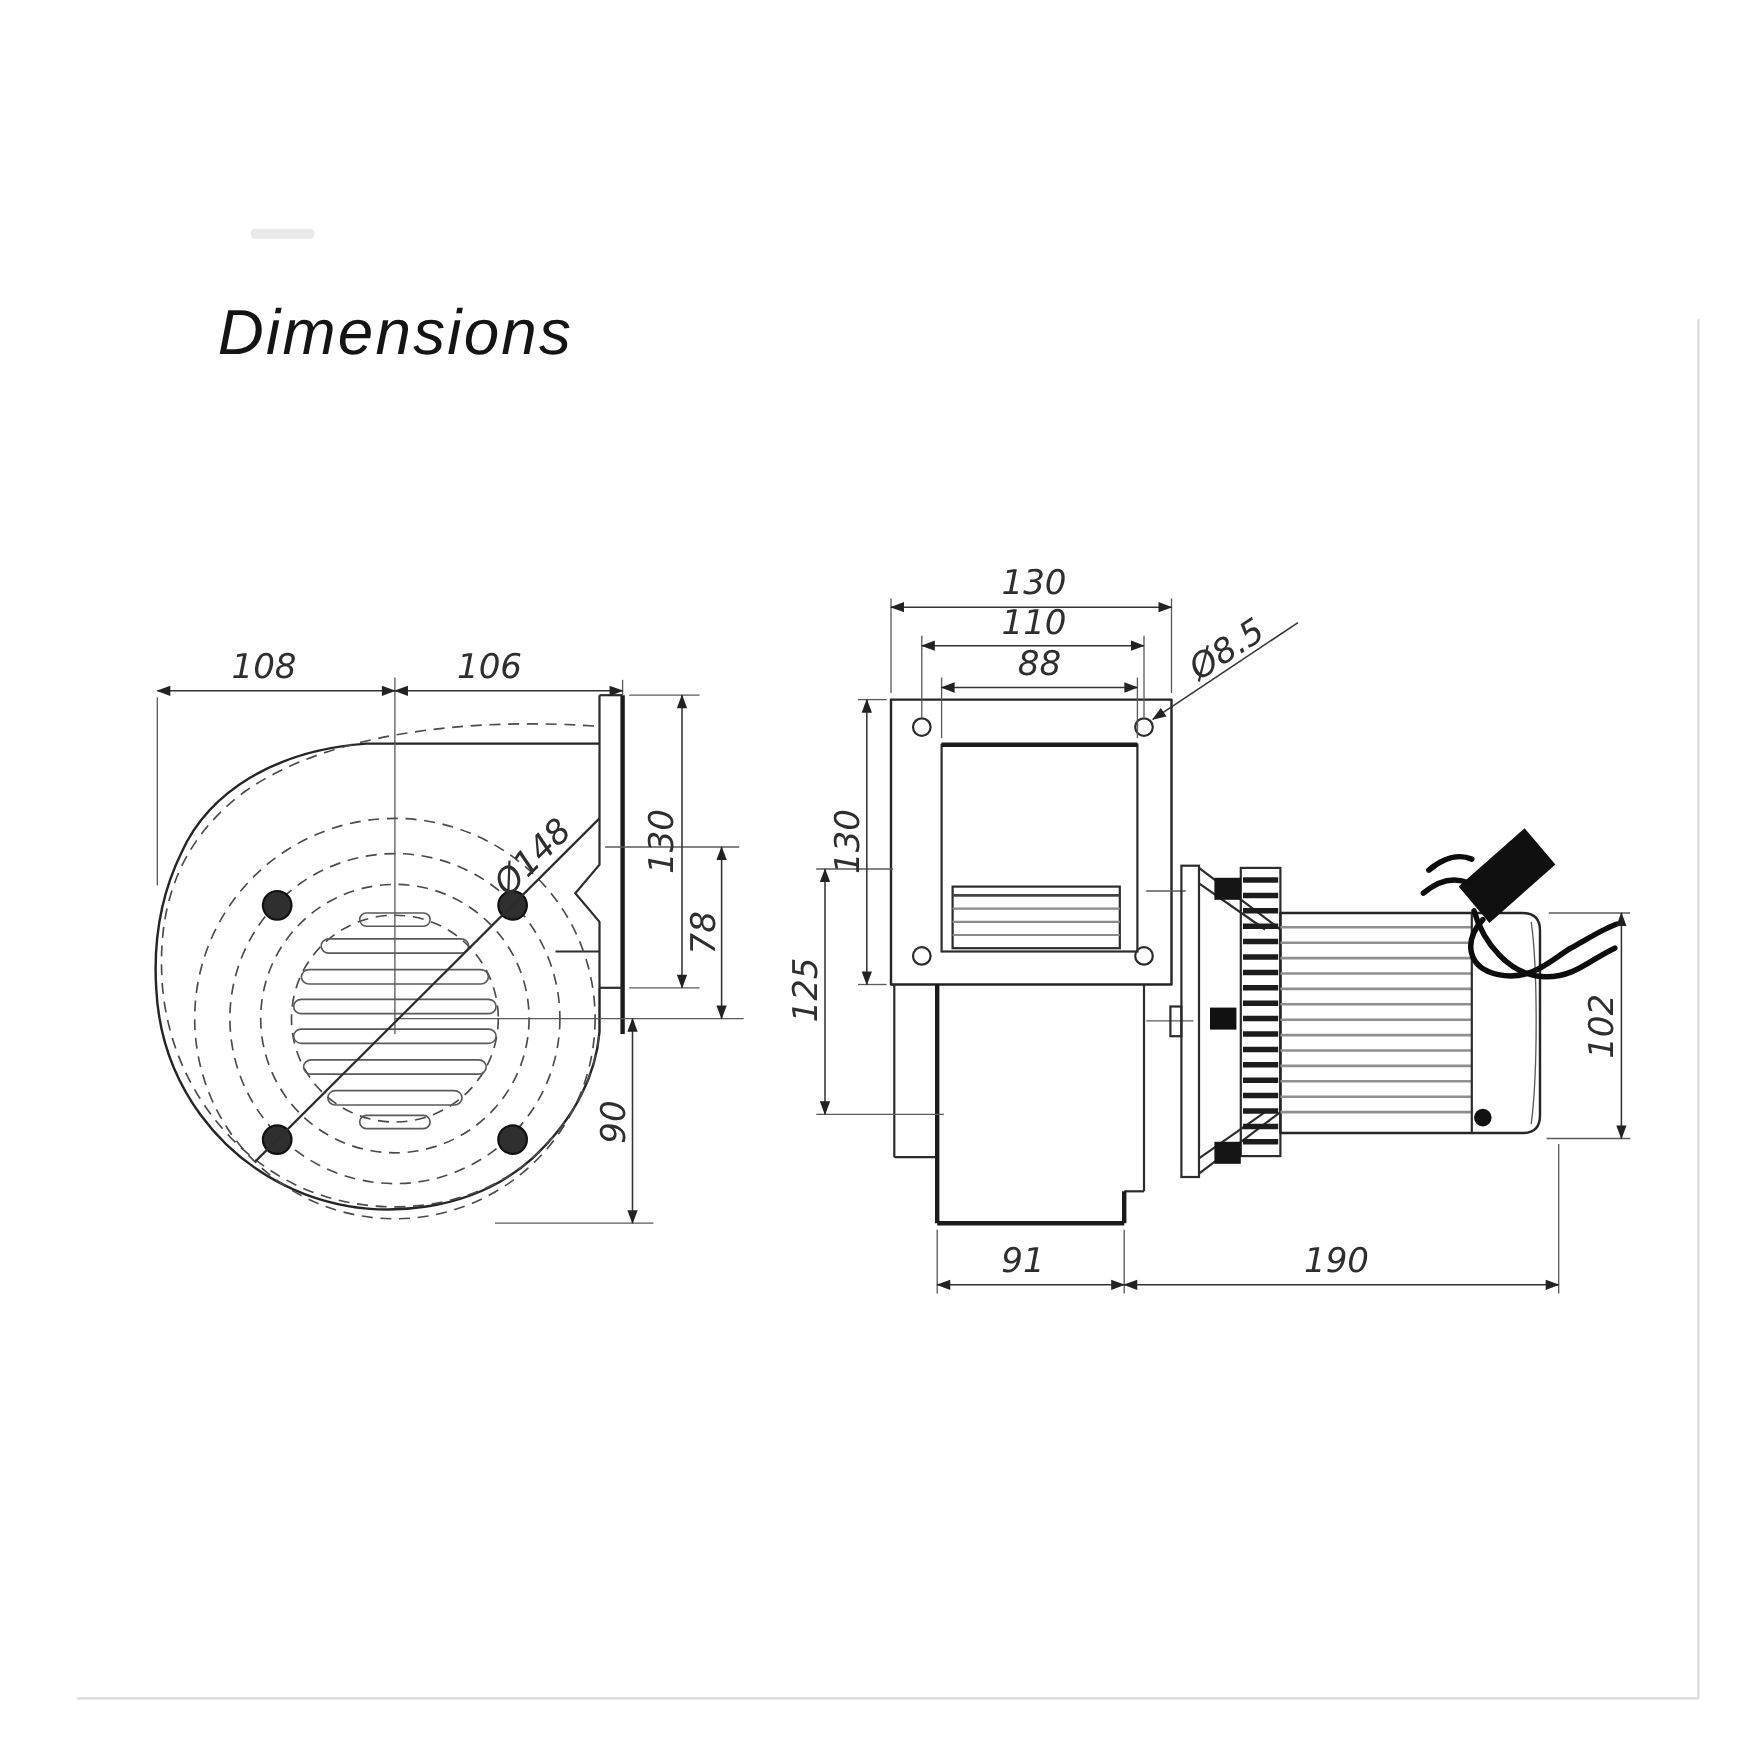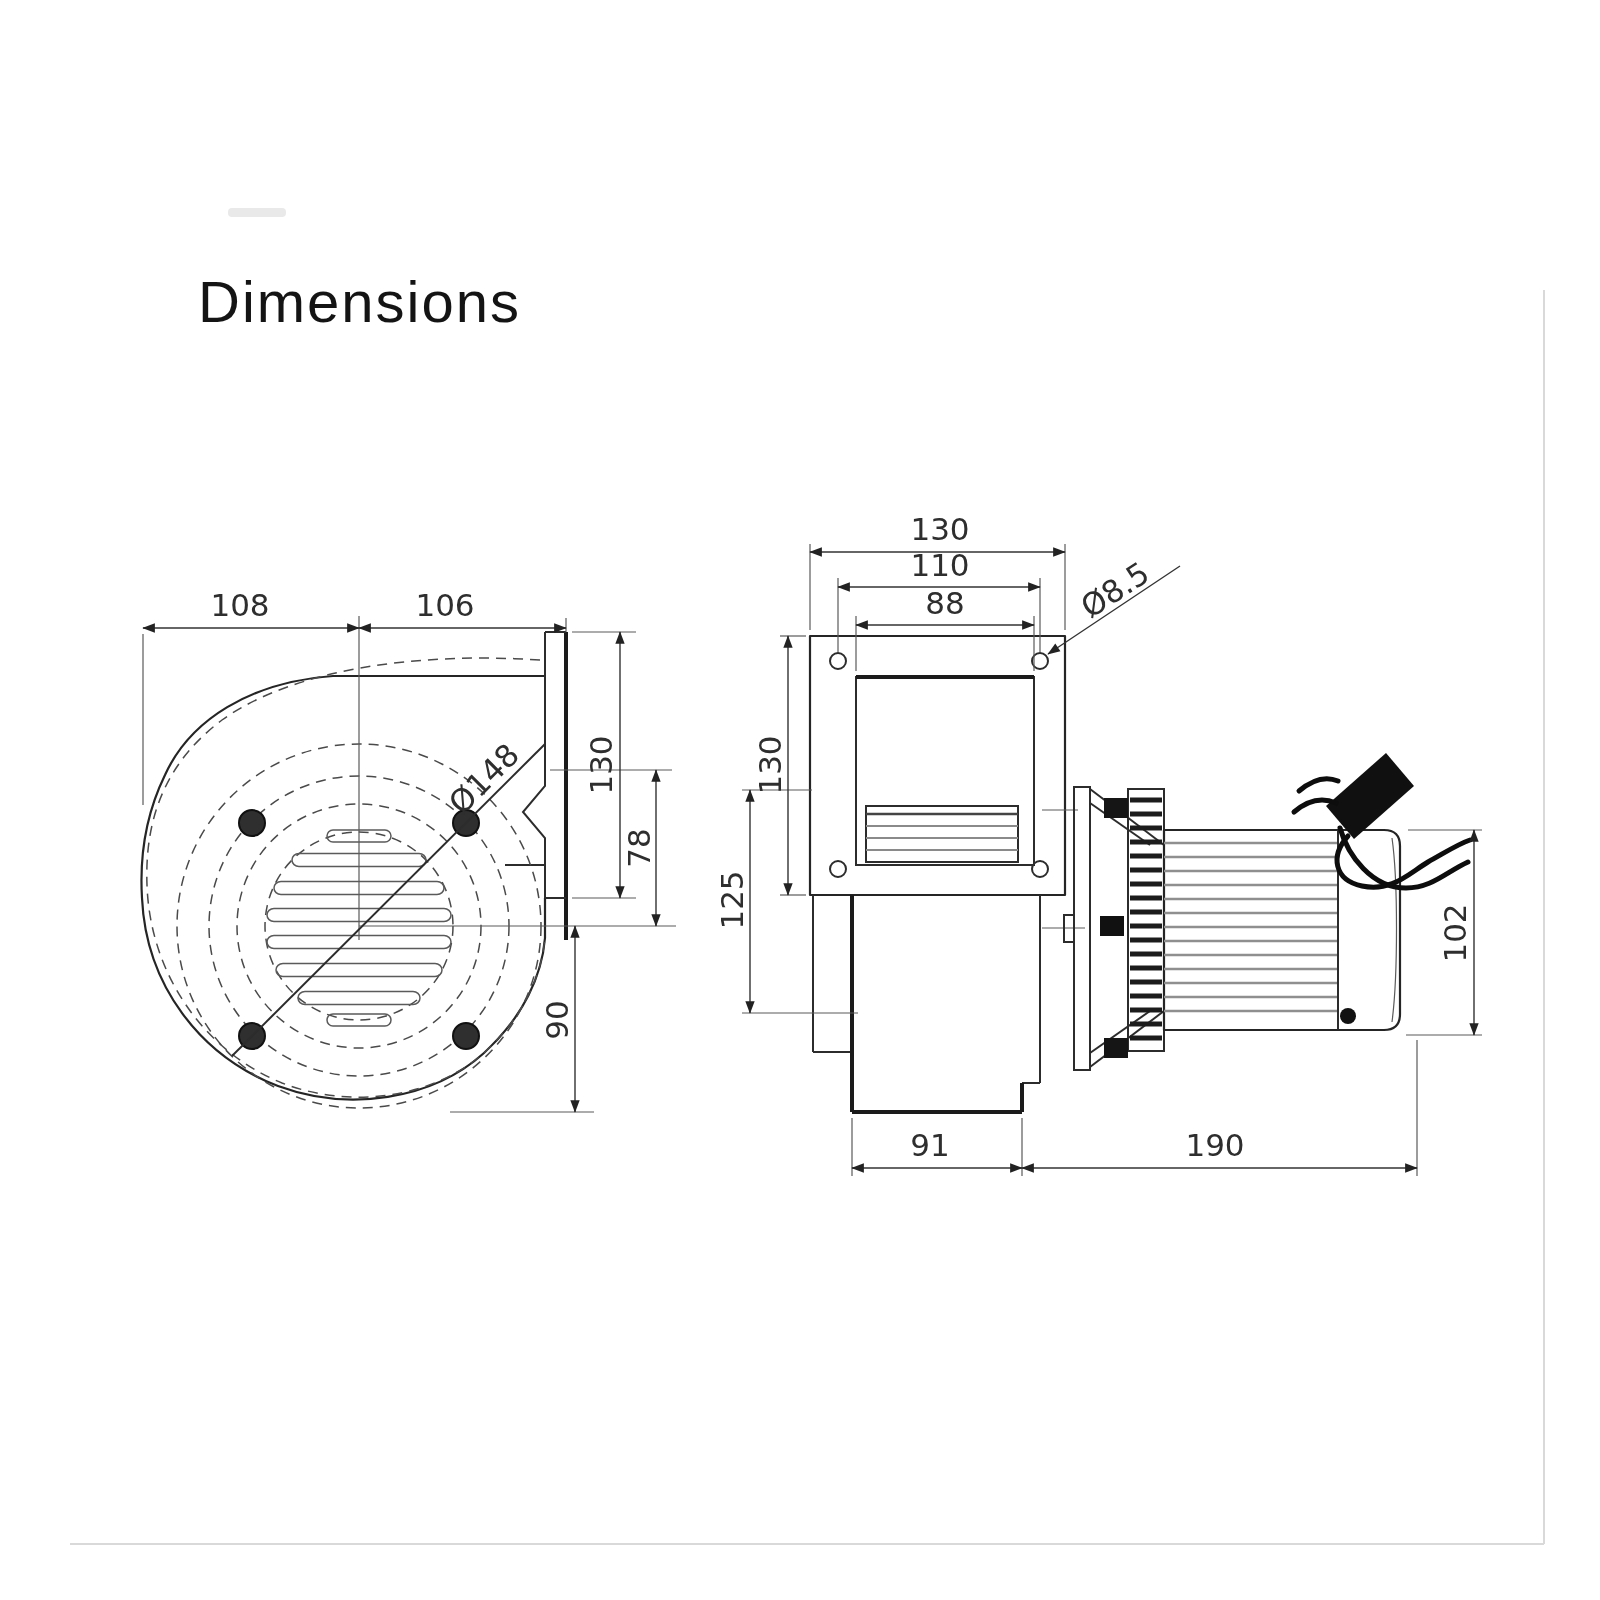--- a/index.html
+++ b/index.html
@@ -1,17 +1,17 @@
 <!DOCTYPE html>
 <html><head>
 <meta charset="utf-8">
 <style>
   html,body{margin:0;padding:0;background:#ffffff;}
   .page{position:relative;width:1600px;height:1600px;background:#fff;overflow:hidden;
-        font-family:"DejaVu Sans",sans-serif;}
+        font-family:"DejaVu Sans",sans-serif;font-style:italic;}
   svg{position:absolute;left:0;top:0;}
   .title{font-family:"Liberation Sans",sans-serif;font-size:58px;fill:#141414;letter-spacing:2px;}
   .dim{font-size:31px;fill:#2e2e2e;}
   .ln{stroke:#252525;stroke-width:2.2;fill:none;stroke-linejoin:round;}
   .md{stroke:#2c2c2c;stroke-width:2;fill:none;}
   .thick{stroke:#1b1b1b;stroke-width:4;fill:none;}
   .thin{stroke:#5a5a5a;stroke-width:1.2;fill:none;}
   .dimln{stroke:#333;stroke-width:1.4;fill:none;}
   .dash{stroke:#4a4a4a;stroke-width:1.5;fill:none;stroke-dasharray:10 7;}
   .gray{stroke:#8a8a8a;stroke-width:2;fill:none;}

